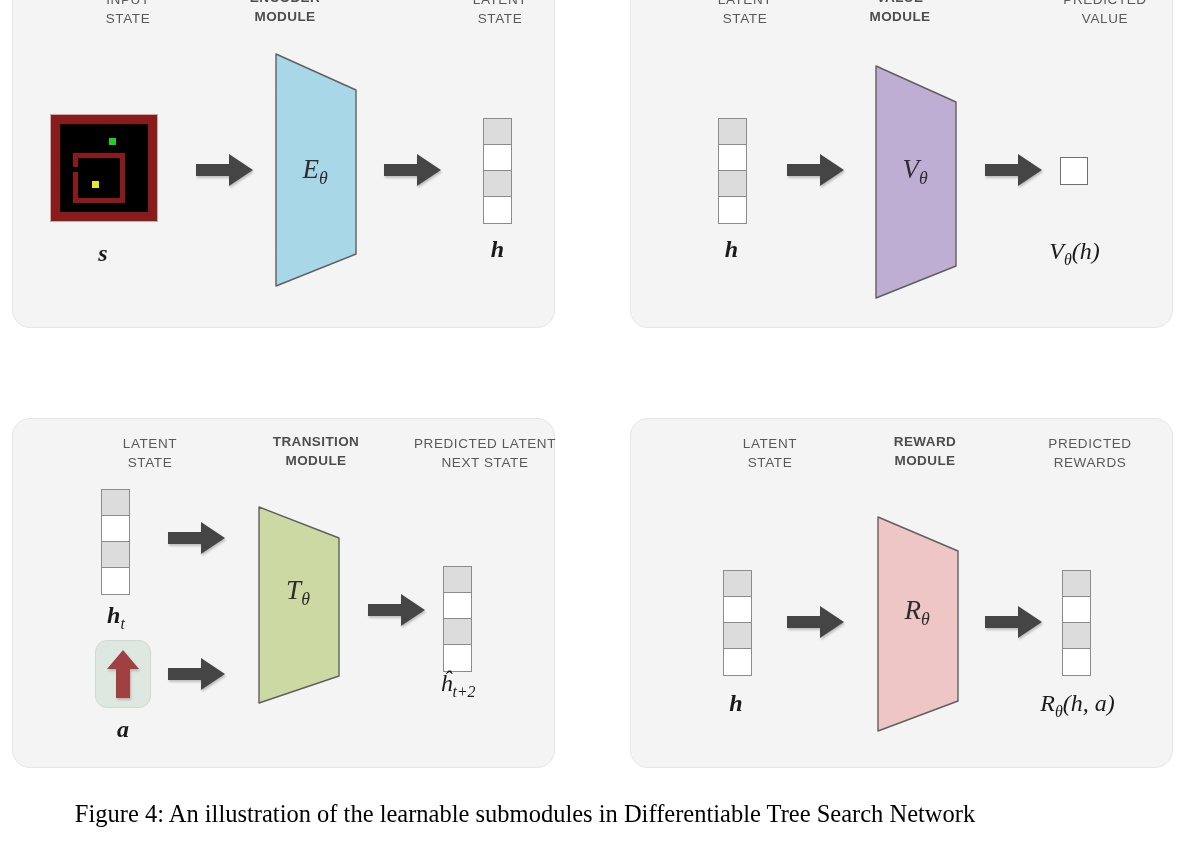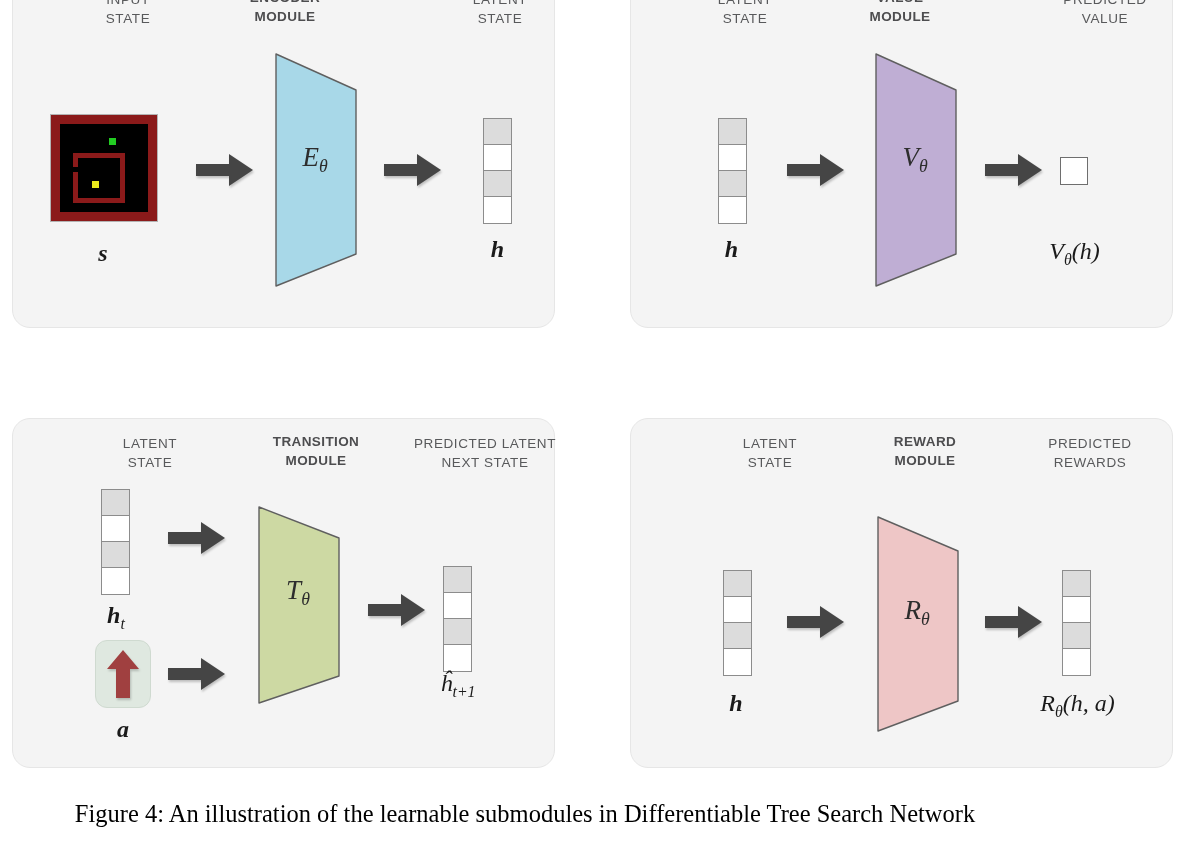--- a/index.html
+++ b/index.html
@@ -173,21 +173,21 @@
 <div class="arrow" style="left:196px; top:152px;">
   <svg width="58" height="36" viewBox="0 0 58 36">
     <path d="M0 12 L33 12 L33 2 L57 18 L33 34 L33 24 L0 24 Z" fill="#454545"></path>
   </svg>
 </div>
 
 <div class="module" style="left:272px; top:50px; width:86px; height:240px;">
   <svg width="86" height="240" viewBox="0 0 86 240">
     <path d="M4 4 L84 40 L84 204 L4 236 Z" fill="#a8d8e8" stroke="#5f5f5f" stroke-width="1.4" stroke-linejoin="round"></path>
   </svg>
-  <div class="mlabel" style="top:92px;">
+  <div class="mlabel" style="top:104px;">
     <span>E</span><sub>θ</sub>
   </div>
 </div>
 
 <div class="arrow" style="left:384px; top:152px;">
   <svg width="58" height="36" viewBox="0 0 58 36">
     <path d="M0 12 L33 12 L33 2 L57 18 L33 34 L33 24 L0 24 Z" fill="#454545"></path>
   </svg>
 </div>
 
@@ -215,21 +215,21 @@
   <div class="cell white" style="height:26px;"></div>
 </div>
 <div class="math bold" style="left:694px; top:236px; width:75px;">h</div>
 
 <div class="arrow" style="left:787px; top:152px;">
   <svg width="58" height="36" viewBox="0 0 58 36">
     <path d="M0 12 L33 12 L33 2 L57 18 L33 34 L33 24 L0 24 Z" fill="#454545"></path>
   </svg>
 </div>
 
-<div class="module" style="left:872px; top:50px; width:86px; height:240px;">
+<div class="module" style="left:872px; top:62px; width:86px; height:240px;">
   <svg width="86" height="240" viewBox="0 0 86 240">
     <path d="M4 4 L84 40 L84 204 L4 236 Z" fill="#bfaed4" stroke="#5f5f5f" stroke-width="1.4" stroke-linejoin="round"></path>
   </svg>
   <div class="mlabel" style="top:92px;">
     <span>V</span><sub>θ</sub>
   </div>
 </div>
 
 <div class="arrow" style="left:985px; top:152px;">
   <svg width="58" height="36" viewBox="0 0 58 36">
@@ -295,21 +295,21 @@
   </svg>
 </div>
 
 <div class="vec" style="left:443px; top:566px; width:27px;">
   <div class="cell gray" style="height:26px;"></div>
   <div class="cell white" style="height:26px;"></div>
   <div class="cell gray" style="height:26px;"></div>
   <div class="cell white" style="height:26px;"></div>
 </div>
 <div class="math" style="left:418px; top:670px; width:80px;">
-  <span>ĥ</span><sub>t+1</sub>
+  <span>ĥ</span><sub>t+2</sub>
 </div>
 
 <div class="panel" id="panel-reward"></div>
 
 <div class="col-label" style="left:700px; top:434px; width:140px;">LATENT
 STATE</div>
 <div class="col-label bold" style="left:855px; top:432px; width:140px;">REWARD
 MODULE</div>
 <div class="col-label" style="left:1010px; top:434px; width:160px;">PREDICTED
 REWARDS</div>

